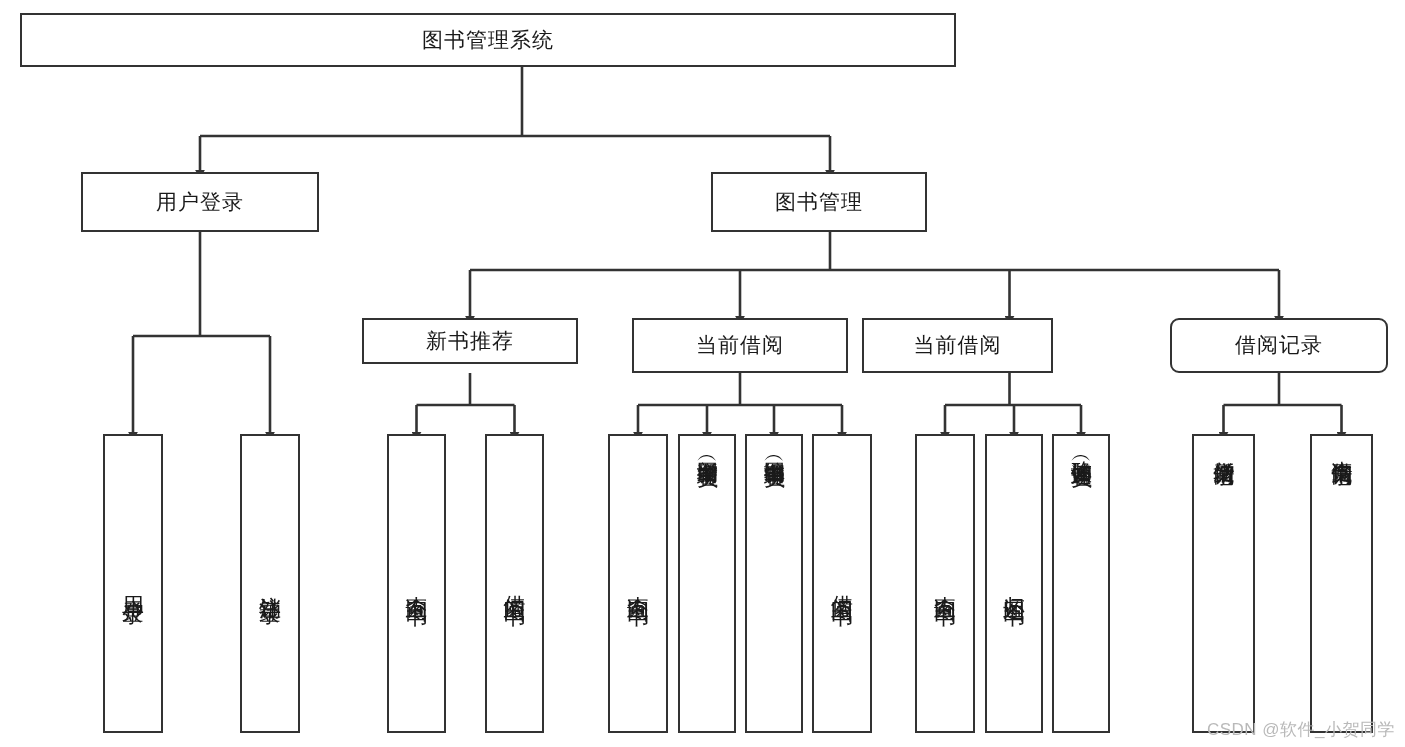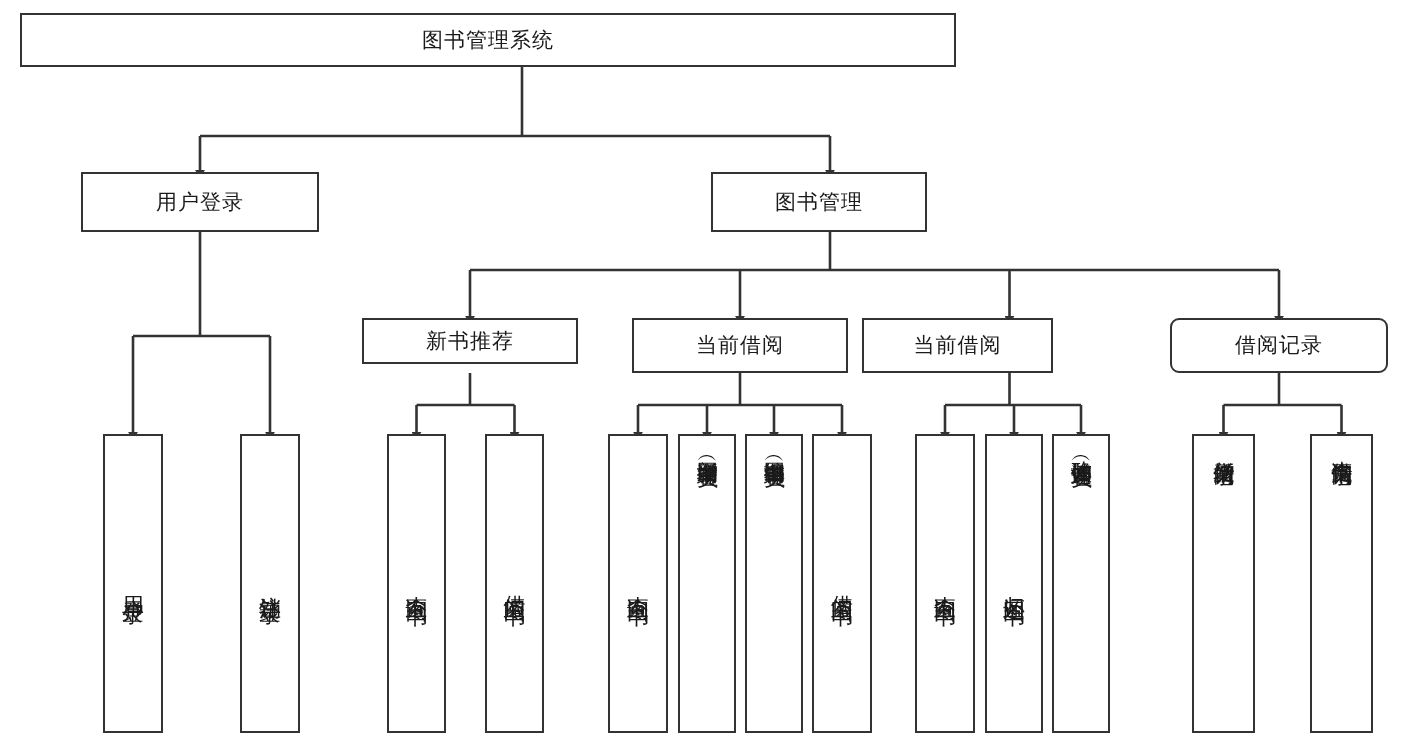--- a/index.html
+++ b/index.html
@@ -178,13 +178,14 @@
         <span class="label">确认归还（管理员）</span>
       </div>
       <div class="node vertical long" style="left: 1192px; top: 434px; width: 63px; height: 299px;">
         <span class="label">新增借阅记录</span>
       </div>
       <div class="node vertical long" style="left: 1310px; top: 434px; width: 63px; height: 299px;">
         <span class="label">查询借阅记录</span>
       </div>
     </div>
 
+  <div id="watermark">CSDN @软件_小贺同学</div>
 </div>
 
 </body></html>

